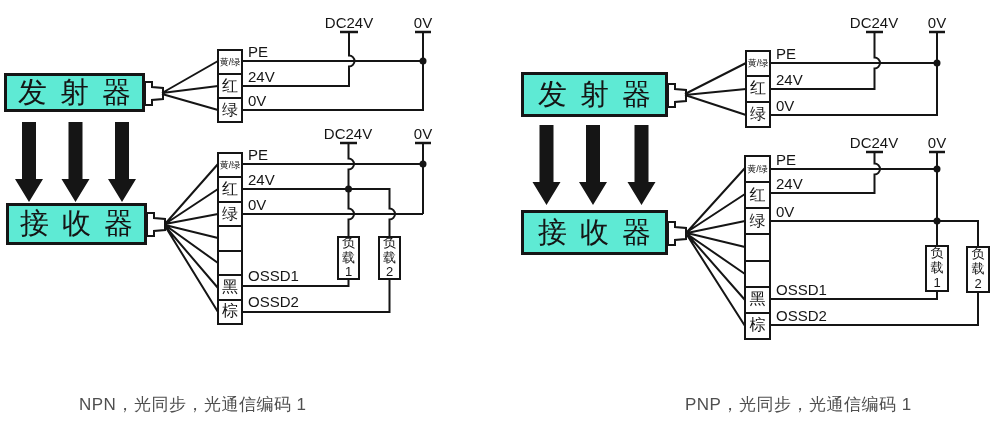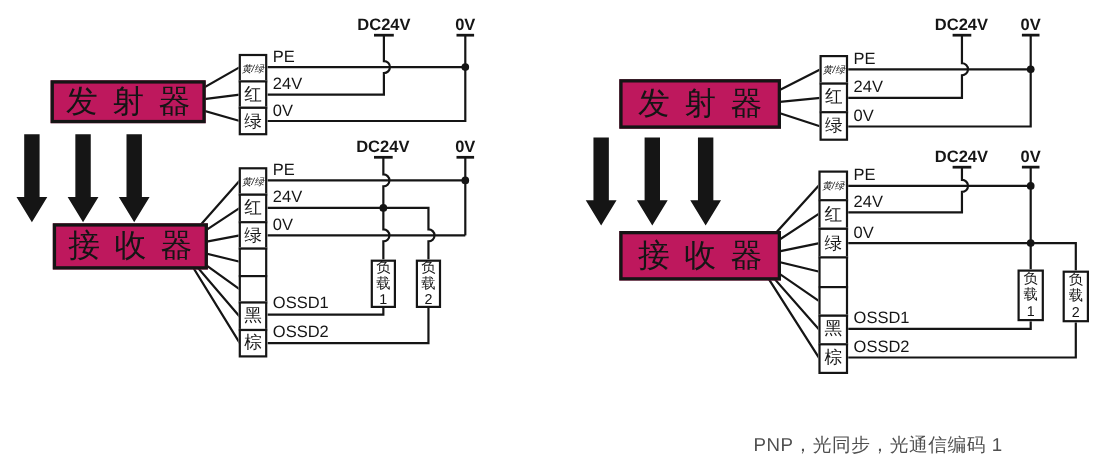--- a/index.html
+++ b/index.html
@@ -4,30 +4,30 @@
 <style>
   html,body{margin:0;padding:0;background:#fff;}
   .figure{position:relative;width:996px;height:427px;background:#ffffff;overflow:hidden;
           font-family:"Liberation Sans","DejaVu Sans",sans-serif;color:#151515;}
   svg.wires{position:absolute;left:0;top:0;width:996px;height:427px;}
   svg.wires path{stroke:#151515;stroke-width:2;fill:none;}
   svg.wires path.tbar{stroke-width:2.5;}
   svg.wires circle{fill:#151515;stroke:none;}
   svg.wires polygon.arrow{fill:#151515;stroke:none;}
   svg.wires polygon.nub{fill:#ffffff;stroke:#151515;stroke-width:2;}
-  .device-box{position:absolute;border:3px solid #151515;background:#be185d;box-sizing:border-box;
+  .device-box{position:absolute;border:3px solid #151515;background:#5eead4;box-sizing:border-box;
               display:flex;align-items:center;justify-content:center;
-              font-size:29px;letter-spacing:13px;padding-left:13px;white-space:nowrap;margin-left:42px;}
+              font-size:29px;letter-spacing:13px;padding-left:13px;white-space:nowrap;}
   .strip{position:absolute;display:flex;flex-direction:column;box-sizing:border-box;background:#fff;}
   .cell{flex:1;border:2px solid #151515;margin-top:-2px;box-sizing:border-box;background:#fff;
         display:flex;align-items:center;justify-content:center;font-size:16px;overflow:hidden;}
-  .cell:first-child{margin-top:0;font-style:italic;}
+  .cell:first-child{margin-top:0;}
   .cell.small{font-size:9px;letter-spacing:0;}
   .pin-label{position:absolute;font-size:15px;font-weight:400;white-space:nowrap;}
-  .rail-label{position:absolute;width:80px;text-align:center;font-size:15px;font-weight:700;white-space:nowrap;}
+  .rail-label{position:absolute;width:80px;text-align:center;font-size:15px;font-weight:400;white-space:nowrap;}
   .load{position:absolute;border:2px solid #151515;background:#fff;box-sizing:border-box;
         display:flex;align-items:center;justify-content:center;}
   .load span{display:block;width:15px;word-break:break-all;text-align:center;
              font-size:13px;line-height:1.15;}
   .caption{position:absolute;font-size:17px;color:#4f4f4f;letter-spacing:0.5px;white-space:nowrap;}
 </style>
 </head>
 <body>
 
 <div class="figure">
@@ -136,20 +136,21 @@
   <div class="rail-label" style="left:308px;top:125px;">DC24V</div>
   <div class="rail-label" style="left:383px;top:125px;">0V</div>
 
   <div class="load" style="left:337px;top:236px;width:23px;height:44px;">
     <span>负载1</span>
   </div>
   <div class="load" style="left:378px;top:236px;width:23px;height:44px;">
     <span>负载2</span>
   </div>
 
+  <div class="caption" style="left:79px;top:393px;">NPN，光同步，光通信编码 1</div>
 
   <div class="device-box" style="left:521px;top:72px;width:147px;height:45px;">
     <span>发射器</span>
   </div>
   <div class="device-box" style="left:521px;top:210px;width:147px;height:45px;">
     <span>接收器</span>
   </div>
 
   <div class="strip" style="left:745px;top:50px;width:26px;height:78px;">
     <div class="cell small">黄/绿</div>

